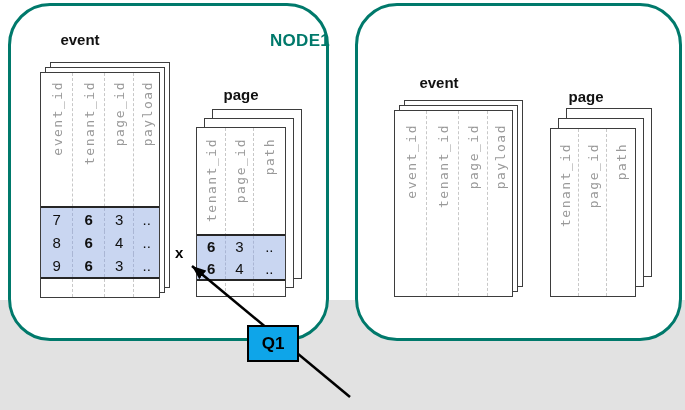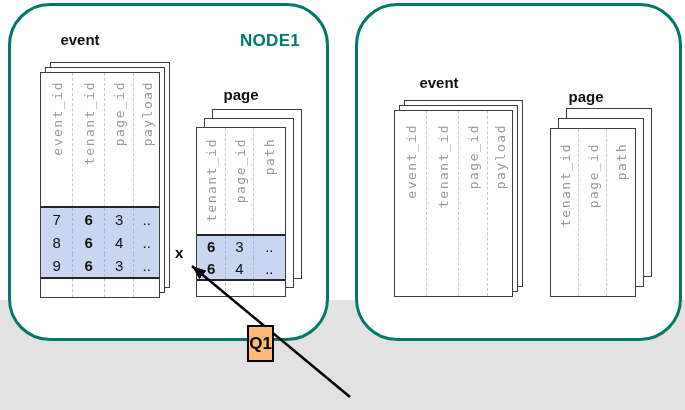--- a/index.html
+++ b/index.html
@@ -3,21 +3,21 @@
 <meta charset="utf-8">
 <style>
   * { margin:0; padding:0; box-sizing:border-box; }
   html,body { background:#fff; }
   .canvas {
     position:relative; width:685px; height:410px; background:#ffffff;
     overflow:hidden; font-family:"Liberation Sans", sans-serif;
   }
   .gray-band { position:absolute; left:0; top:300px; width:685px; height:110px; background:#e2e2e2; }
   .node { position:absolute; background:#ffffff; border:3.5px solid #00796b; border-radius:42px; }
-  .node-label { position:absolute; color:#00796b; font-weight:bold; font-size:17px; letter-spacing:.3px; }
+  .node-label { position:absolute; color:#00796b; font-weight:bold; font-size:17px; letter-spacing:.3px;margin-left:30px; }
   .tbl-label { position:absolute; font-weight:bold; font-size:15px; color:#111; text-align:center; }
   .stack { position:absolute; }
   .sheet { position:absolute; background:#fff; border:1.6px solid #3d3d3d; }
   .cols { position:absolute; inset:0; display:flex; }
   .col { position:relative; height:100%; border-right:1.5px dashed #c8c8c8; }
   .col:last-child { border-right:none; }
   .hdr {
     position:absolute; left:50%;
     writing-mode:vertical-rl; transform:translateX(-50%) rotate(180deg);
     font-family:"DejaVu Sans Mono", monospace; font-size:13px; letter-spacing:1.5px;
@@ -34,22 +34,22 @@
   }
   .band .row { flex:1; display:flex; }
   .cell {
     display:flex; align-items:center; justify-content:center; height:100%;
     font-size:15px; color:#111; border-right:1.5px dashed #aab6d4;
   }
   .cell:last-child { border-right:none; }
   .cell.b { font-weight:bold; }
   .xmark { position:absolute; font-size:15px; font-weight:600; color:#000; z-index:40; }
   .qbox {
-    position:absolute; left:247px; top:325px; width:27px; height:37px;
-    background:#fdba74; border:2.5px solid #000; z-index:60;
+    position:absolute; left:247px; top:325px; width:52px; height:37px;
+    background:#0ea5e9; border:2.5px solid #000; z-index:60;
     display:flex; align-items:center; justify-content:center;
     font-weight:bold; font-size:17px; color:#000;
   }
   .arrow-svg { position:absolute; inset:0; z-index:50; pointer-events:none; }
 </style>
 </head>
 <body>
 
 <div class="canvas">
 

